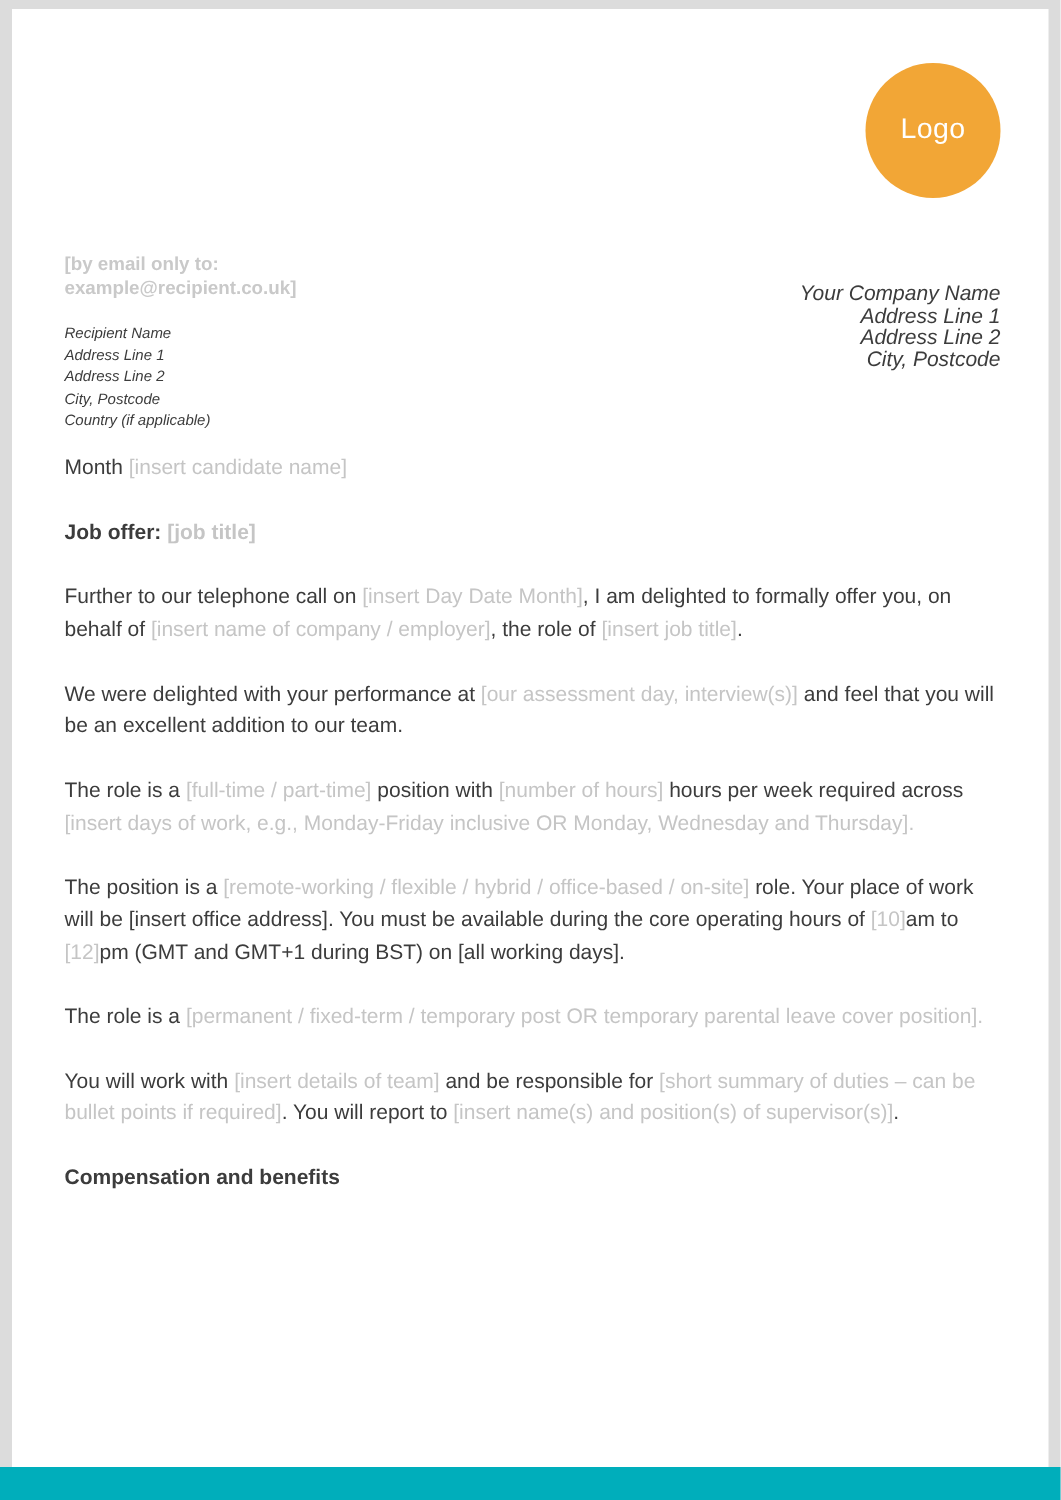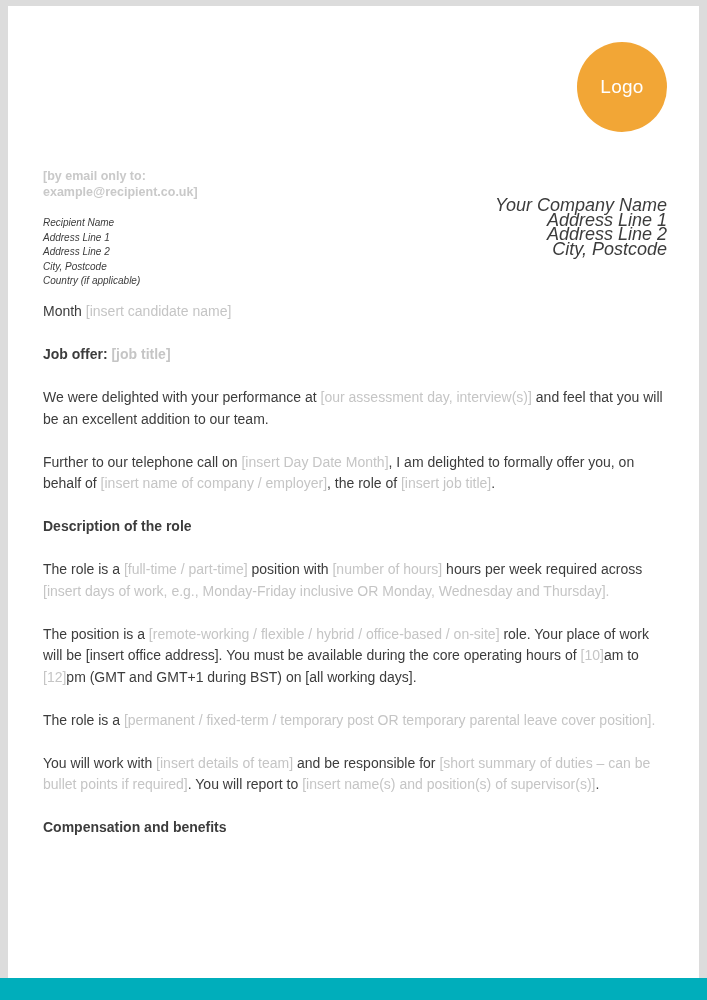--- a/index.html
+++ b/index.html
@@ -29,22 +29,22 @@
   }
   .email-note{
     position:absolute;left:35px;top:162px;
     font-weight:700;color:var(--note);font-size:12.5px;line-height:16px;
   }
   .recipient{
     position:absolute;left:35px;top:210px;
     font-style:italic;color:var(--ink);font-size:10px;line-height:14.6px;
   }
   .company{
-    position:absolute;right:32px;top:192px;text-align:right;
-    color:var(--ink);font-size:18px;line-height:14.6px;margin-left:11px;
+    position:absolute;right:32px;top:182px;text-align:right;
+    color:var(--ink);font-size:14px;line-height:14.6px;margin-left:11px;
   }
   .company .italic{font-style:italic;}
   .letter-body{
     position:absolute;left:35px;top:295px;width:624px;
     color:var(--ink);font-size:14px;line-height:21.5px;
   }
   .letter-body p{margin:0 0 21.5px 0;}
   .ph{color:var(--ph);}
   .bd{font-weight:700;}
 </style>
@@ -75,23 +75,22 @@
         <div>Your Company Name</div>
         <div>Address Line 1</div>
         <div>Address Line 2</div>
         <div>City, Postcode</div>
       </div>
   </div>
 
   <div class="letter-body" id="letter-body">
       <p><span>Month </span><span class="ph">[insert candidate name]</span></p>
       <p><span class="bd">Job offer: </span><span class="bd ph">[job title]</span></p>
+      <p><span>Further to our telephone call on </span><span class="ph">[insert Day Date Month]</span><span>, I am delighted to formally offer you, on behalf of </span><span class="ph">[insert name of company / employer]</span><span>, the role of </span><span class="ph">[insert job title]</span><span>.</span></p>
       <p><span>We were delighted with your performance at </span><span class="ph">[our assessment day, interview(s)]</span><span> and feel that you will be an excellent addition to our team.</span></p>
-      <p><span>Further to our telephone call on </span><span class="ph">[insert Day Date Month]</span><span>, I am delighted to formally offer you, on behalf of </span><span class="ph">[insert name of company / employer]</span><span>, the role of </span><span class="ph">[insert job title]</span><span>.</span></p>
-      <p><span class="bd">Description of the role</span></p>
       <p><span>The role is a </span><span class="ph">[full-time / part-time]</span><span> position with </span><span class="ph">[number of hours]</span><span> hours per week required across </span><span class="ph">[insert days of work, e.g., Monday-Friday inclusive OR Monday, Wednesday and Thursday].</span></p>
       <p><span>The position is a </span><span class="ph">[remote-working / flexible / hybrid / office-based / on-site]</span><span> role. Your place of work will be [insert office address]. You must be available during the core operating hours of </span><span class="ph">[10]</span><span>am to </span><span class="ph">[12]</span><span>pm (GMT and GMT+1 during BST) on [all working days].</span></p>
       <p><span>The role is a </span><span class="ph">[permanent / fixed-term / temporary post OR temporary parental leave cover position].</span></p>
       <p><span>You will work with </span><span class="ph">[insert details of team]</span><span> and be responsible for </span><span class="ph">[short summary of duties – can be bullet points if required]</span><span>. You will report to </span><span class="ph">[insert name(s) and position(s) of supervisor(s)]</span><span>.</span></p>
       <p><span class="bd">Compensation and benefits</span></p>
     </div>
 
 </div>
 
 <div class="accent-bar"></div>

